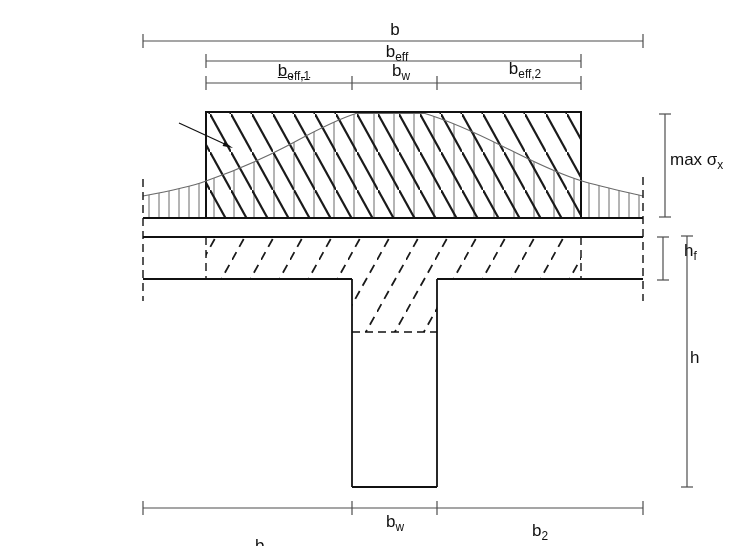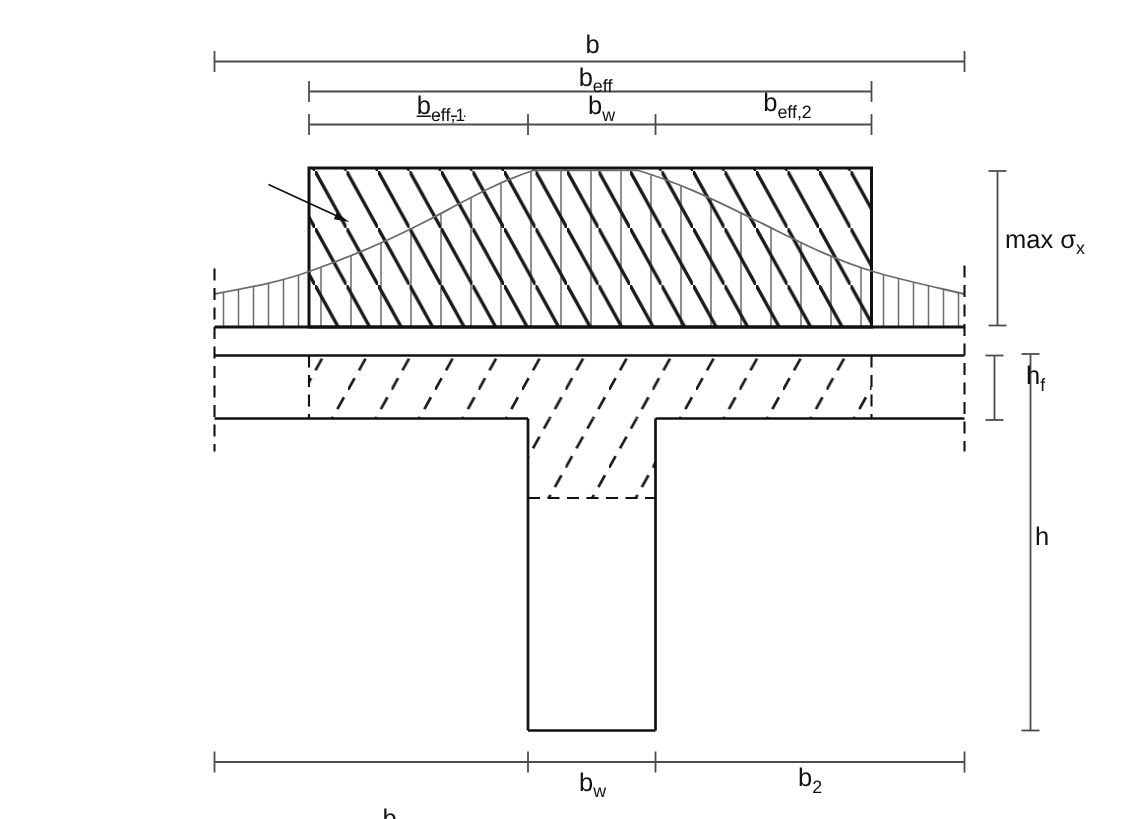--- a/index.html
+++ b/index.html
@@ -167,15 +167,15 @@
   <div class="lbl center" style="left:294px; top:62px;text-decoration:underline;"><span>b</span><sub>eff,1</sub></div>
   <div class="lbl center" style="left:401px; top:62px;"><span>b</span><sub>w</sub></div>
   <div class="lbl center" style="left:525px; top:60px;"><span>b</span><sub>eff,2</sub></div>
 
   <div class="lbl" style="left:670px; top:151px;text-align:right;"><span>max σ</span><sub>x</sub></div>
   <div class="lbl" style="left:684px; top:242px;"><span>h</span><sub>f</sub></div>
   <div class="lbl" style="left:690px; top:349px;"><span>h</span><sub></sub></div>
 
   <div class="lbl center" style="left:248px; top:537px;margin-left:15px;"><span>b</span><sub>1</sub></div>
   <div class="lbl center" style="left:395px; top:513px;"><span>b</span><sub>w</sub></div>
-  <div class="lbl center" style="left:540px; top:510px;"><span>b</span><sub>2</sub></div>
+  <div class="lbl center" style="left:540px; top:522px;"><span>b</span><sub>2</sub></div>
 
 </div>
 
 </body></html>

